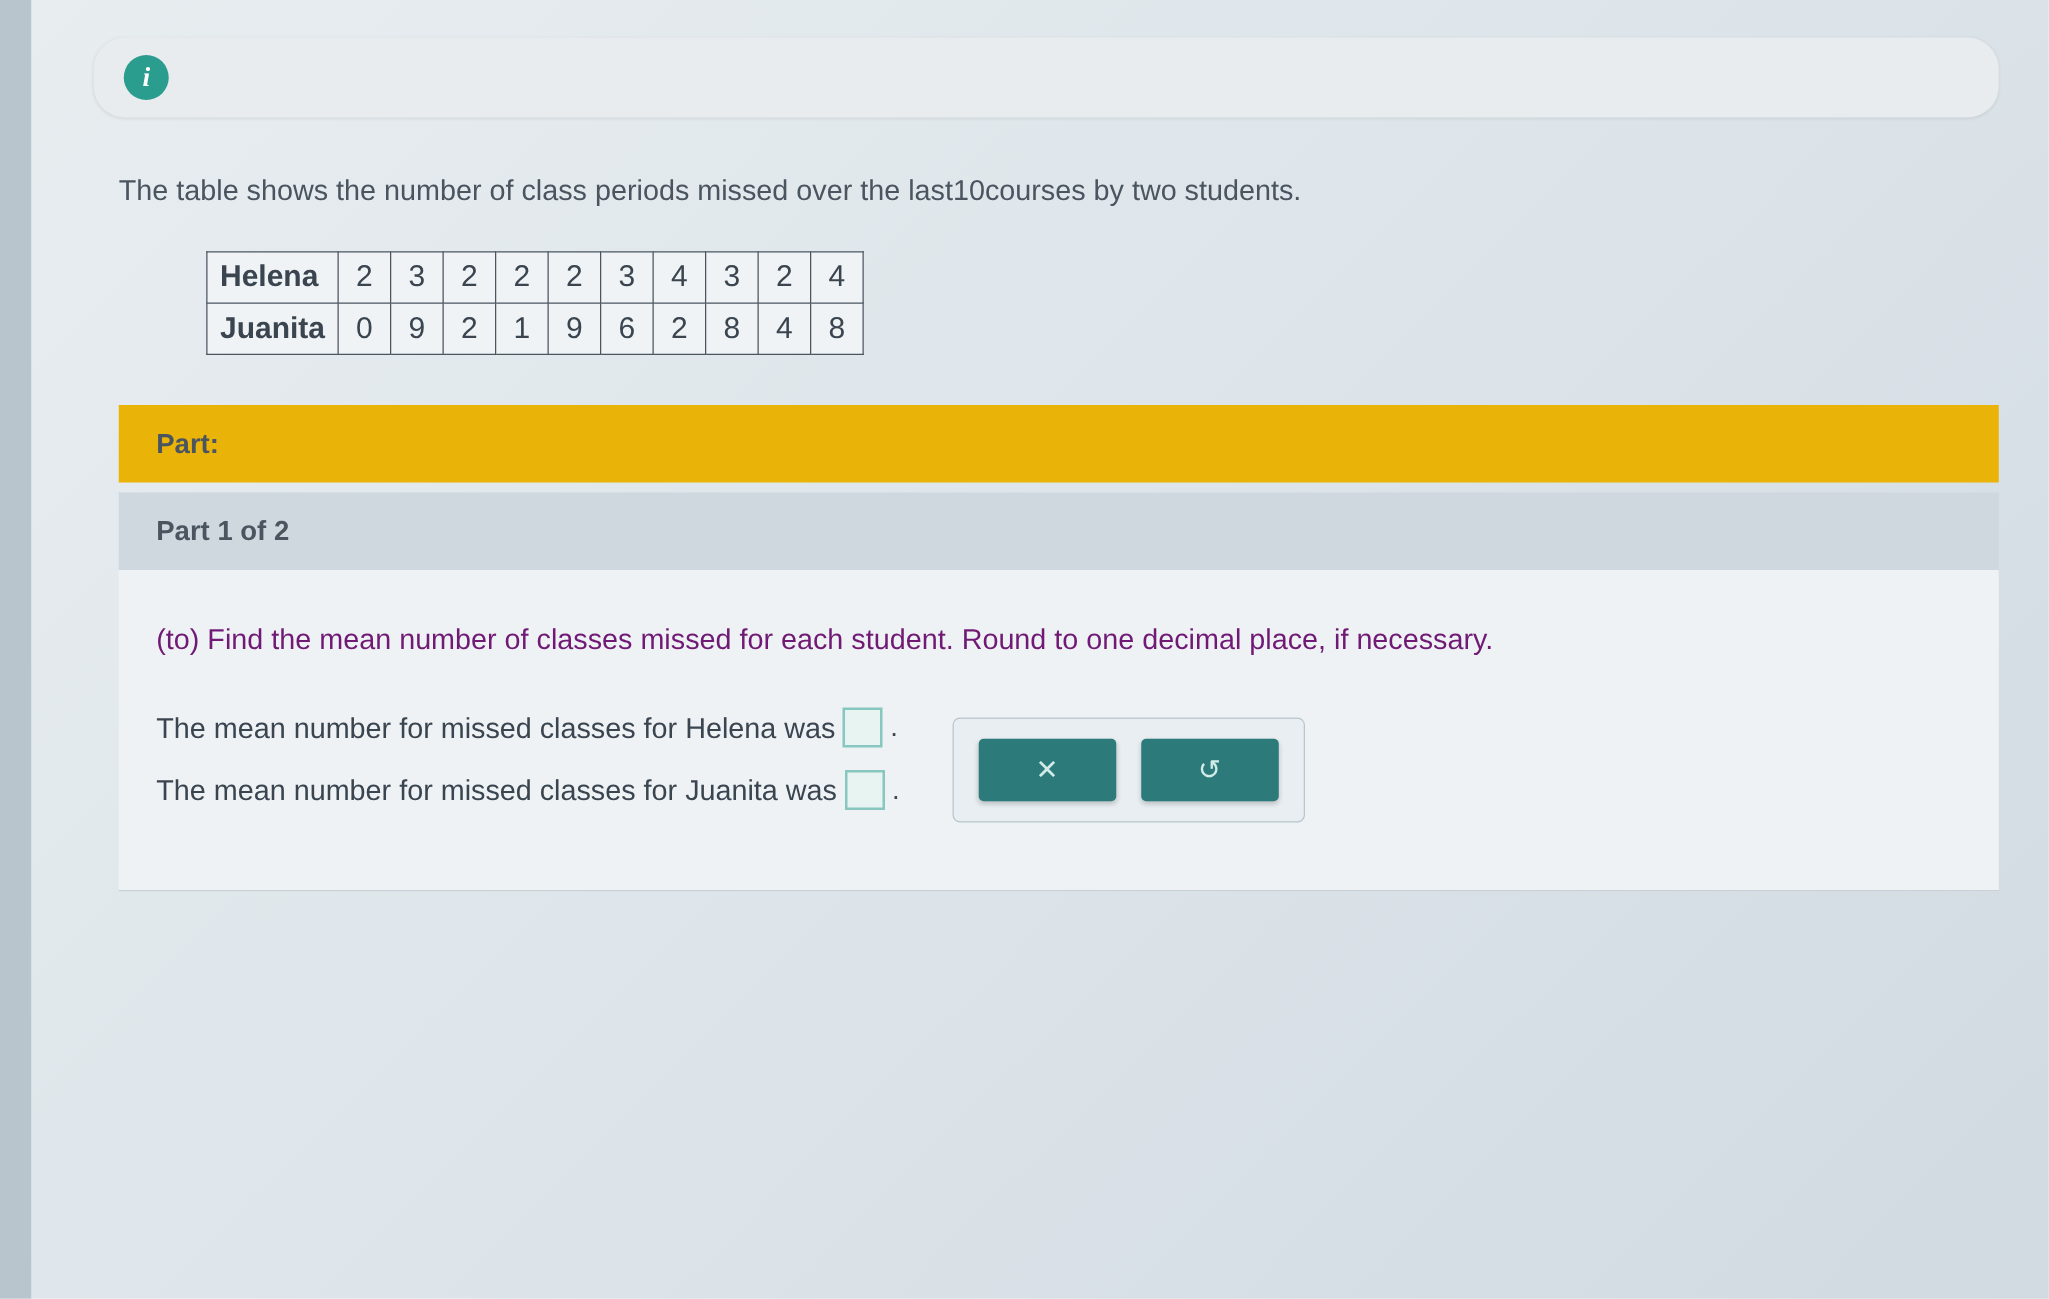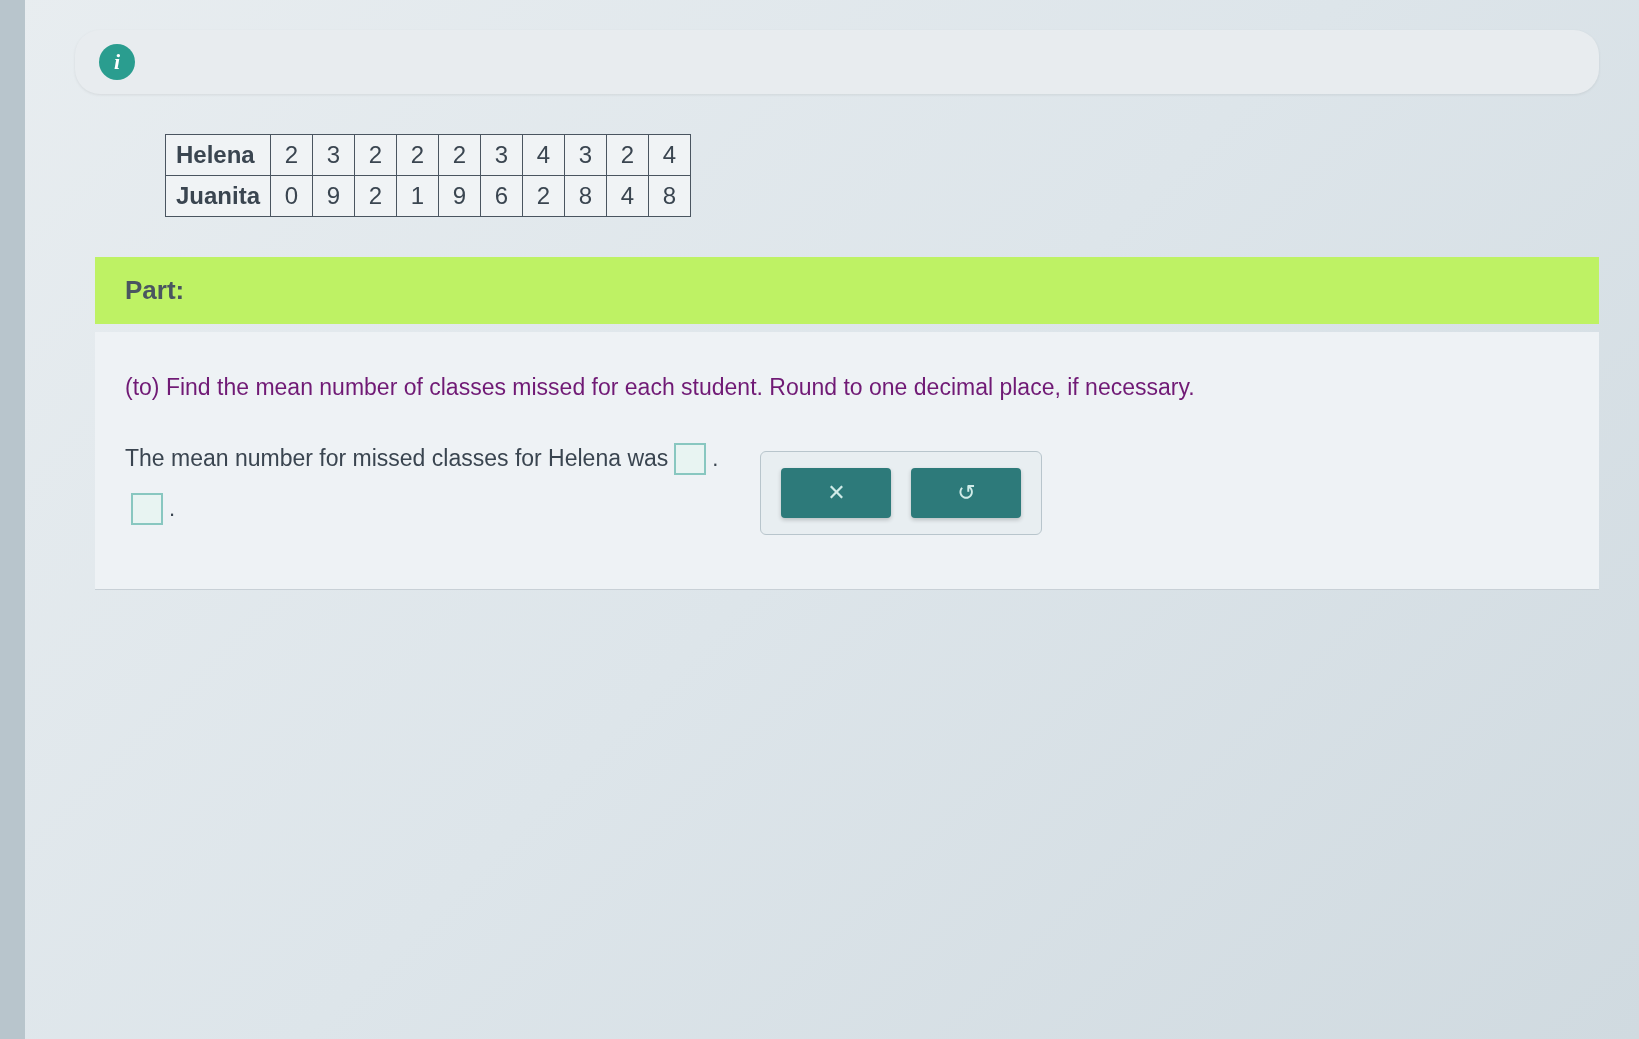--- a/index.html
+++ b/index.html
@@ -77,23 +77,23 @@
       text-align: center;
       min-width: 42px;
     }
     .data-table th {
       font-weight: bold;
       text-align: left;
       padding-left: 10px;
       padding-right: 10px;
     }
     .part-header {
-      background: #bef264;
+      background: #eab308;
       padding: 18px 30px;
-      font-size: 26px;
+      font-size: 22px;
       font-weight: bold;
       color: #4a5560;
       margin-bottom: 8px;
       margin-left: 20px;
     }
     .part-sub-header {
       background: #cfd8de;
       padding: 18px 30px;
       font-size: 22px;
       font-weight: bold;
@@ -172,20 +172,21 @@
 <body>
 
 <div class="left-edge"></div>
 
 <div class="content-area">
 
   <div class="info-banner">
     <div class="info-icon">i</div>
   </div>
 
+  <div class="question-text">The table shows the number of class periods missed over the last10courses by two students.</div>
 
   <table class="data-table">
     <tbody>
         <tr>
       <th>Helena</th>
       <td>2</td>
       <td>3</td>
       <td>2</td>
       <td>2</td>
       <td>2</td>
@@ -206,32 +207,34 @@
       <td>2</td>
       <td>8</td>
       <td>4</td>
       <td>8</td>
     </tr>
   </tbody>
     </table>
 
   <div class="part-header">Part:</div>
 
+  <div class="part-sub-header">Part 1 of 2</div>
 
   <div class="answer-area">
     <div class="sub-question">(to) Find the mean number of classes missed for each student. Round to one decimal place, if necessary.</div>
 
     <div class="answer-container">
       <div class="answer-lines">
         <div class="answer-line">
           <span>The mean number for missed classes for Helena was</span>
           <input type="text" class="answer-input" style="">
           <span class="dot">.</span>
         </div>
         <div class="answer-line">
+          <span>The mean number for missed classes for Juanita was</span>
           <input type="text" class="answer-input" style="">
           <span class="dot">.</span>
         </div>
       </div>
 
       <div class="button-group">
         <button class="action-btn">
           <span>✕</span>
         </button>
         <button class="action-btn">

